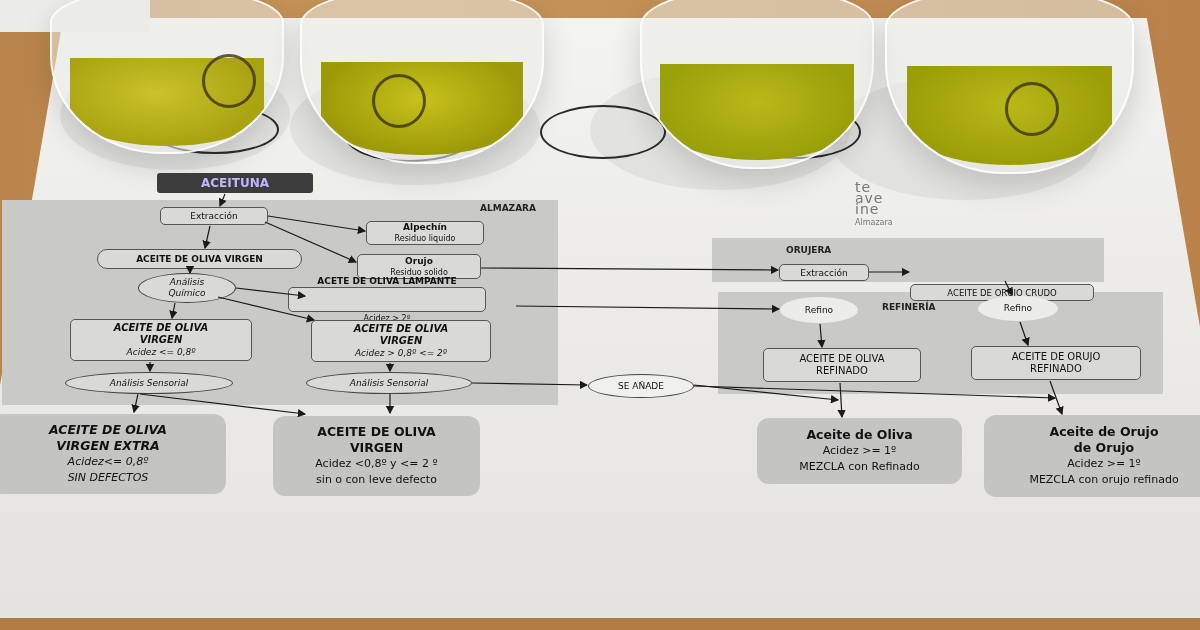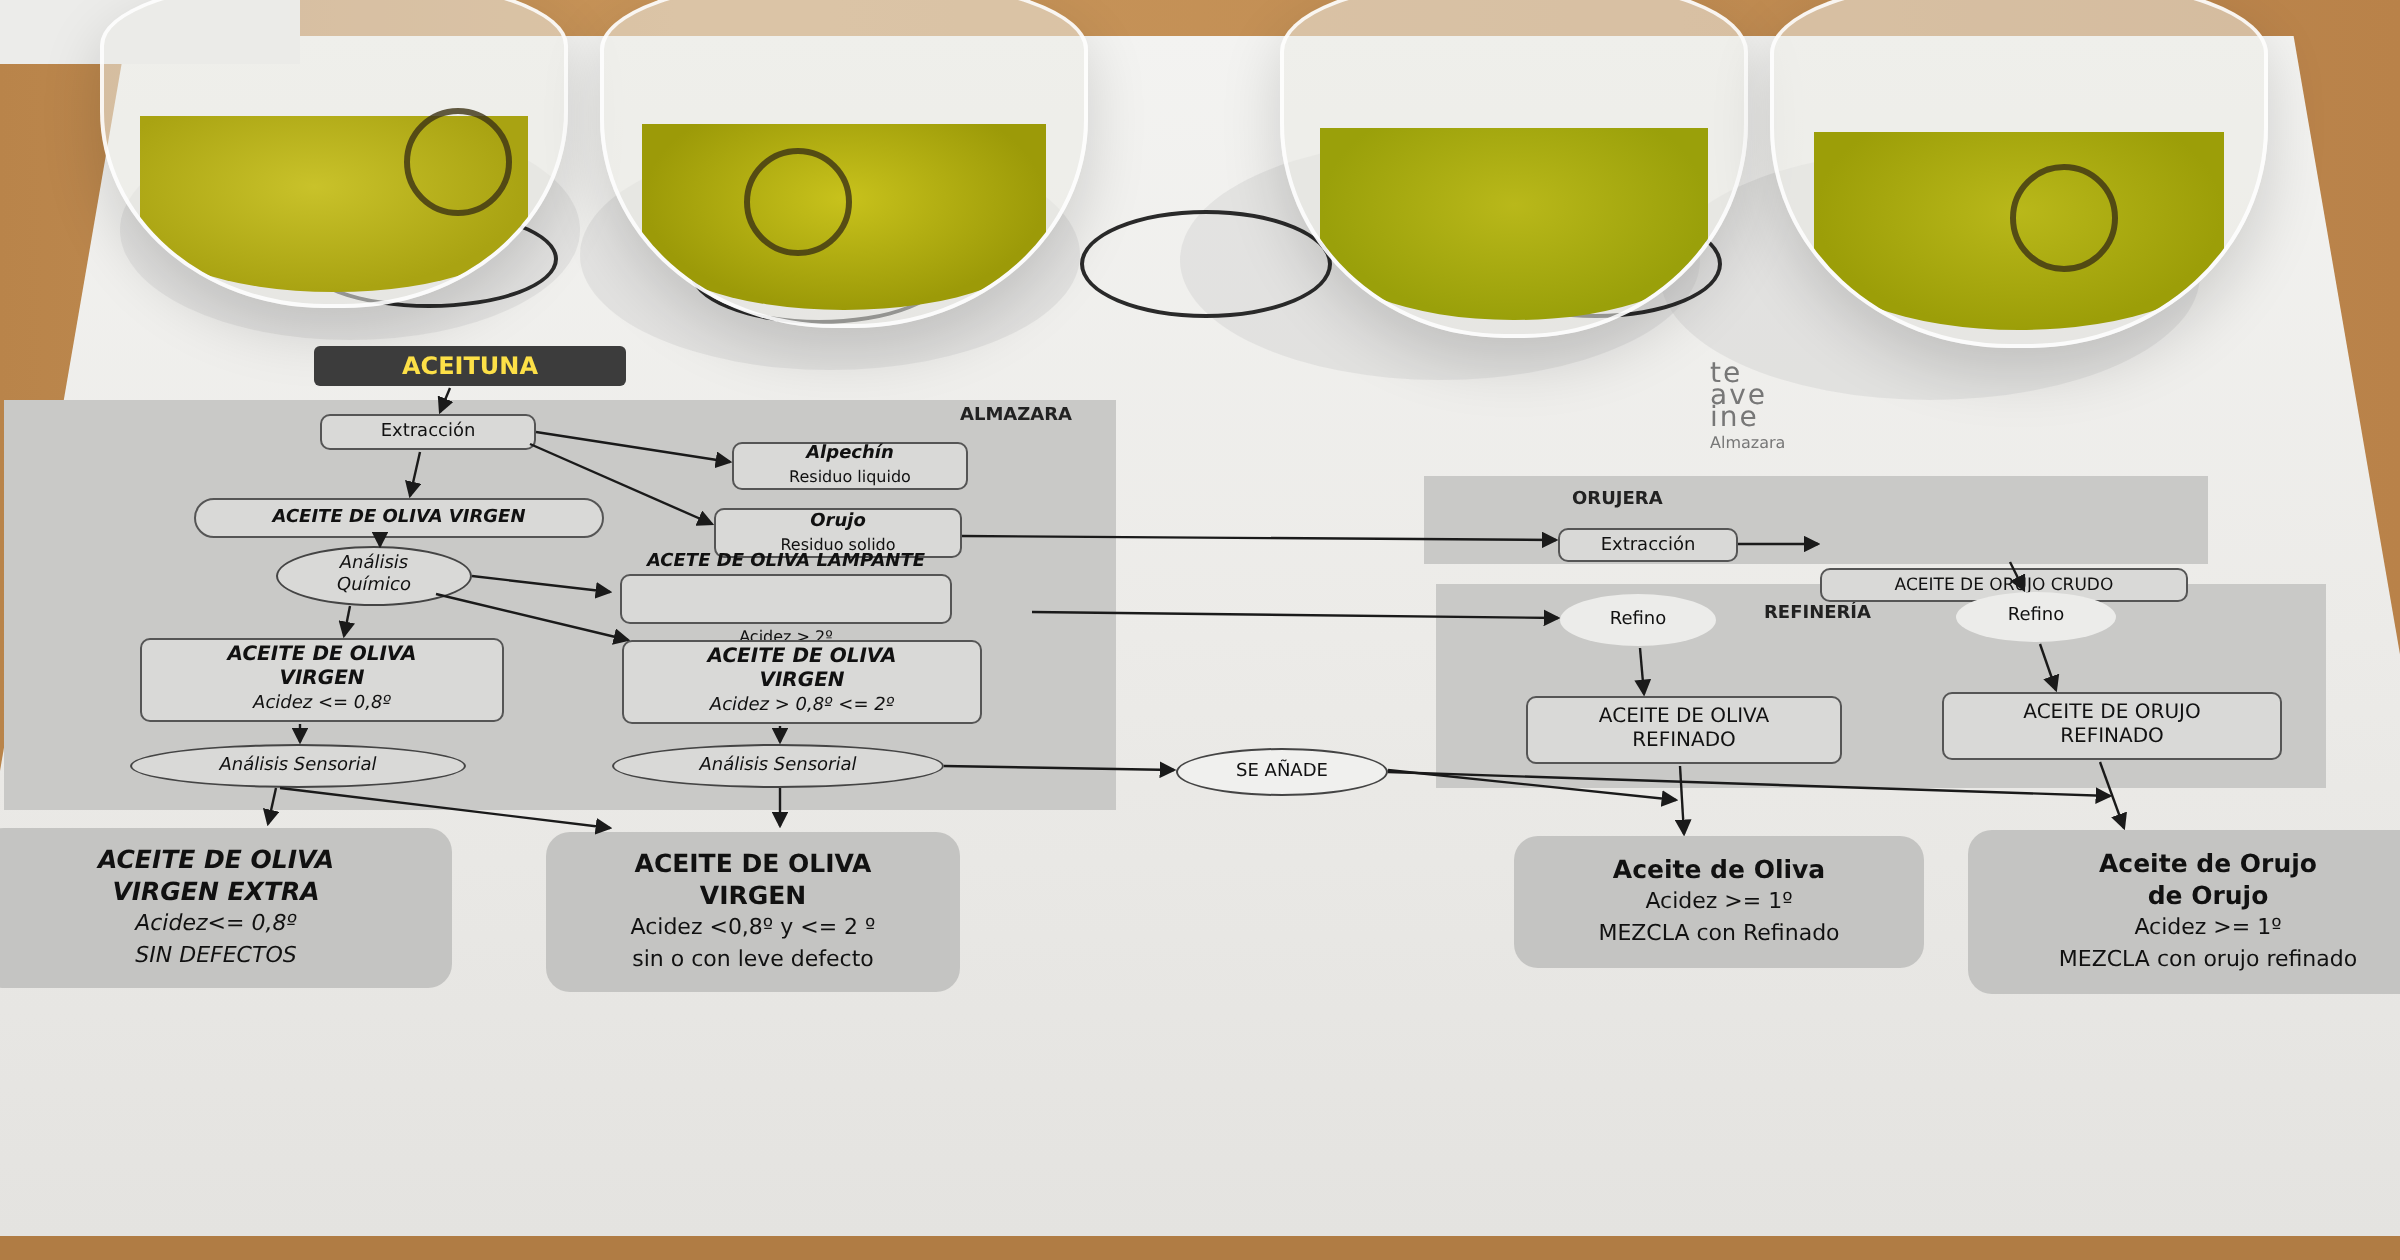--- a/index.html
+++ b/index.html
@@ -45,38 +45,38 @@
     letter-spacing: 1px;
   }
   .logo small { font-size: 8px; letter-spacing: 0; }
   .panel { position: absolute; background: #c9c9c7; }
   .panel-label { position: absolute; font-size: 9px; font-weight: bold; color: #222; }
   .box {
     position: absolute; border: 1.5px solid #555; border-radius: 5px; background: #d9d9d7;
     display: flex; flex-direction: column; align-items: center; justify-content: center;
     text-align: center; color: #111; font-size: 9px; line-height: 12px; box-sizing: border-box;
   }
-  .box b { font-size: 10px; font-style: italic; }
+  .box b { font-size: 10px; }
   .ellipse {
     position: absolute; border: 1.5px solid #444; border-radius: 50%; background: #d9d9d7;
     display: flex; align-items: center; justify-content: center; text-align: center;
     font-size: 9px; color: #111; box-sizing: border-box; line-height: 11px;
   }
   .ellipse.white { background: #f0f0ee; }
   .ellipse.plain { border: none; background: #ececea; }
   .italic { font-style: italic; }
   .result {
     position: absolute; background: #c4c4c2; border-radius: 12px;
     display: flex; flex-direction: column; align-items: center; justify-content: center;
     text-align: center; color: #111; font-size: 11px; line-height: 16px; box-sizing: border-box;
   }
   .result b { font-size: 12.5px; }
   .aceituna {
     position: absolute; left: 157px; top: 173px; width: 156px; height: 20px;
-    background: #3c3c3c; color: #fde047; font-size: 12px; font-weight: bold;
+    background: #3c3c3c; color: #c4b5fd; font-size: 12px; font-weight: bold;
     display: flex; align-items: center; justify-content: center; border-radius: 3px;
   }
   svg.arrows { position: absolute; left: 0; top: 0; width: 1200px; height: 630px; pointer-events: none; }
 </style>
 </head>
 <body>
 
 <div class="paper"></div>
 <div class="paper-top-left"></div>
 <div class="bottom-wood"></div>
@@ -133,21 +133,21 @@
   <b style="font-size:9px">Orujo</b>
   <span style="font-size:8px">Residuo solido</span>
 </div>
 <div class="box" style="left:97px;top:249px;width:205px;height:20px;border-radius:10px;">
   <b style="font-size:9px">ACEITE DE OLIVA VIRGEN</b>
 </div>
 <div class="ellipse" style="left:138px;top:273px;width:98px;height:30px;flex-direction:column;">
   <span class="italic">Análisis</span>
   <span class="italic">Químico</span>
 </div>
-<div class="box" style="left:310px;top:287px;width:166px;height:25px;gap:26px;">
+<div class="box" style="left:288px;top:287px;width:198px;height:25px;gap:26px;">
   <b style="font-size:9px">ACETE DE OLIVA LAMPANTE</b>
   <span style="font-size:8px">Acidez &gt; 2º</span>
 </div>
 <div class="box" style="left:70px;top:319px;width:182px;height:42px;">
   <b class="italic">ACEITE DE OLIVA</b>
   <b class="italic">VIRGEN</b>
   <span class="italic">Acidez &lt;= 0,8º</span>
 </div>
 <div class="box" style="left:311px;top:320px;width:180px;height:42px;">
   <b class="italic">ACEITE DE OLIVA</b>

